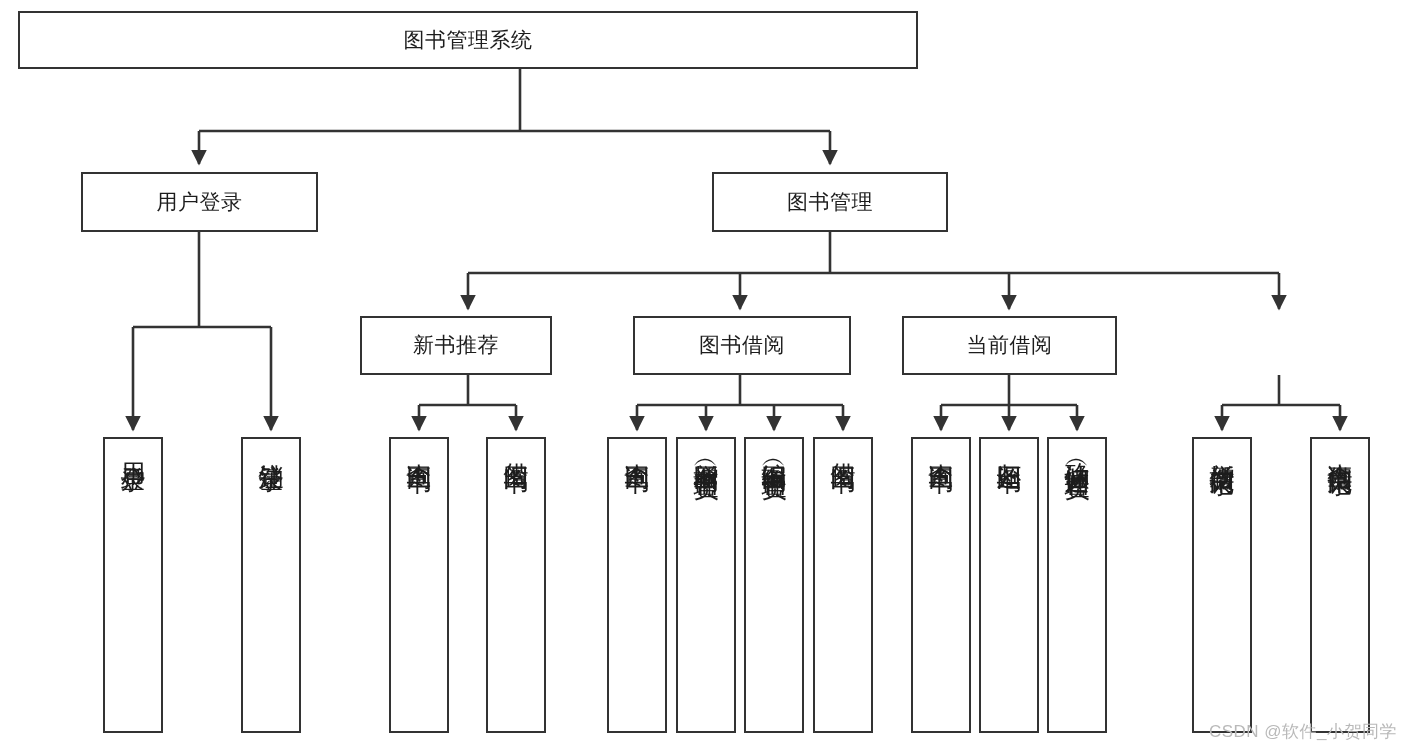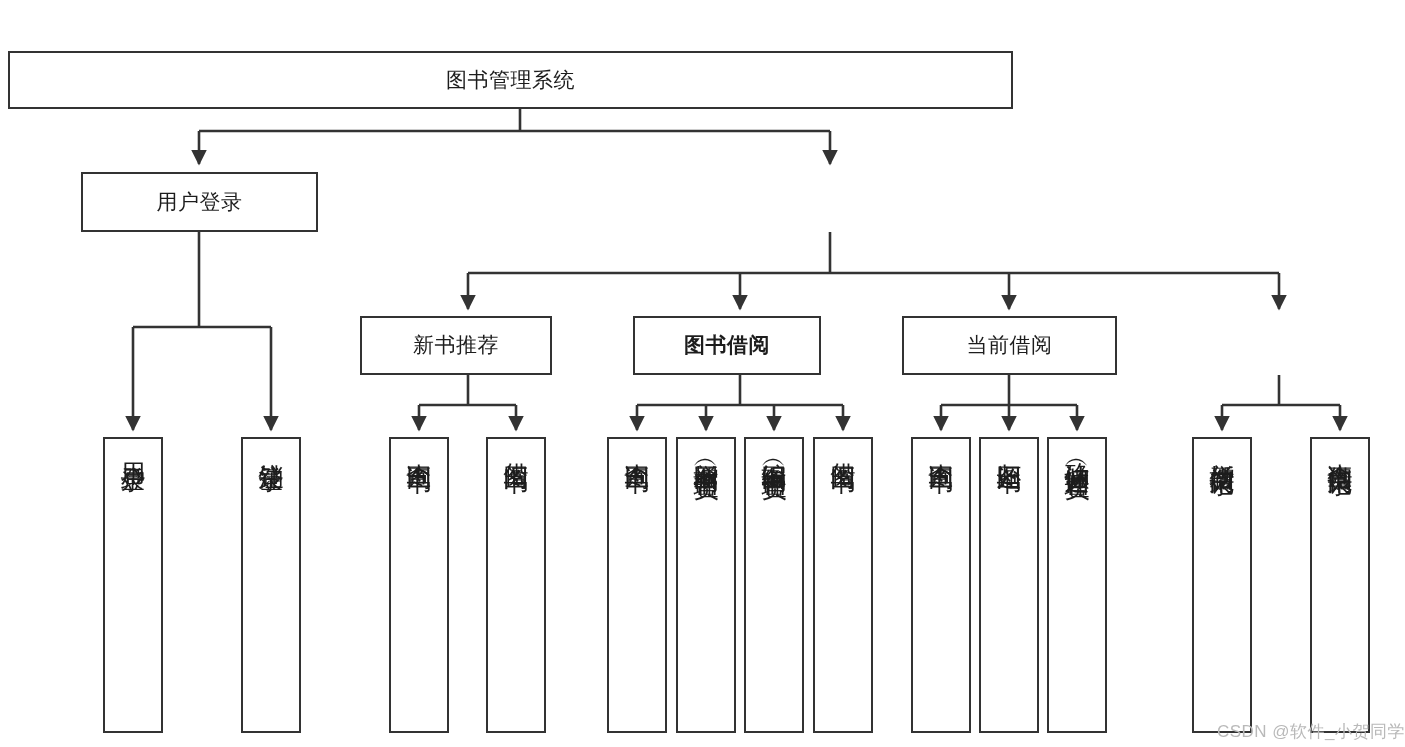--- a/index.html
+++ b/index.html
@@ -54,21 +54,21 @@
   .v-node .node-label {
     writing-mode: vertical-rl;
     text-orientation: upright;
     font-size: 25px;
     line-height: 1.0;
     letter-spacing: 2px;
     text-align: left;
   }
   .watermark {
     position: absolute;
-    right: 0;
+    right: 8px;
     bottom: 4px;
     font-size: 17px;
     color: #b9b9b9;
     letter-spacing: 0.5px;
     white-space: nowrap;
   }
 </style>
 </head>
 <body>
 
@@ -117,32 +117,35 @@
       <path d="M 1009 405 L 1009 430" marker-end="url(#arrow)"></path>
       <path d="M 1077 405 L 1077 430" marker-end="url(#arrow)"></path>
 
       <path d="M 1279 375 L 1279 405"></path>
       <path d="M 1222 405 L 1340 405"></path>
       <path d="M 1222 405 L 1222 430" marker-end="url(#arrow)"></path>
       <path d="M 1340 405 L 1340 430" marker-end="url(#arrow)"></path>
     </g>
   </svg>
 
-  <div class="node h-node" style="left:8px; top:11px; width:1005px; height:58px;margin-top:40px;">
+  <div class="node h-node" style="left:18px; top:11px; width:900px; height:58px;">
     <span class="node-label">图书管理系统</span>
   </div>
 
   <div class="node h-node" style="left:81px; top:172px; width:237px; height:60px;">
     <span class="node-label">用户登录</span>
   </div>
+  <div class="node h-node" style="left:712px; top:172px; width:236px; height:60px;">
+    <span class="node-label">图书管理</span>
+  </div>
 
   <div class="node h-node" style="left:360px; top:316px; width:192px; height:59px;">
     <span class="node-label">新书推荐</span>
   </div>
-  <div class="node h-node" style="left:633px; top:316px; width:188px; height:59px;font-weight:bold;">
+  <div class="node h-node" style="left:633px; top:316px; width:218px; height:59px;">
     <span class="node-label">图书借阅</span>
   </div>
   <div class="node h-node" style="left:902px; top:316px; width:215px; height:59px;">
     <span class="node-label">当前借阅</span>
   </div>
 
   <div class="node v-node" style="left:103px; top:437px; width:60px; height:296px;">
     <span class="node-label">用户登录</span>
   </div>
   <div class="node v-node" style="left:241px; top:437px; width:60px; height:296px;">

